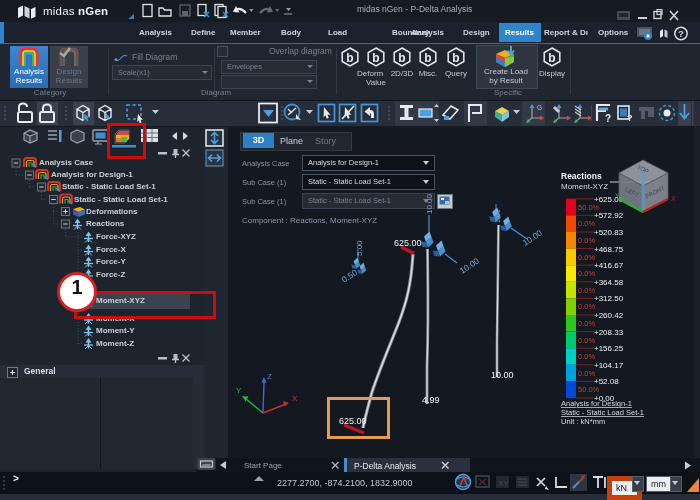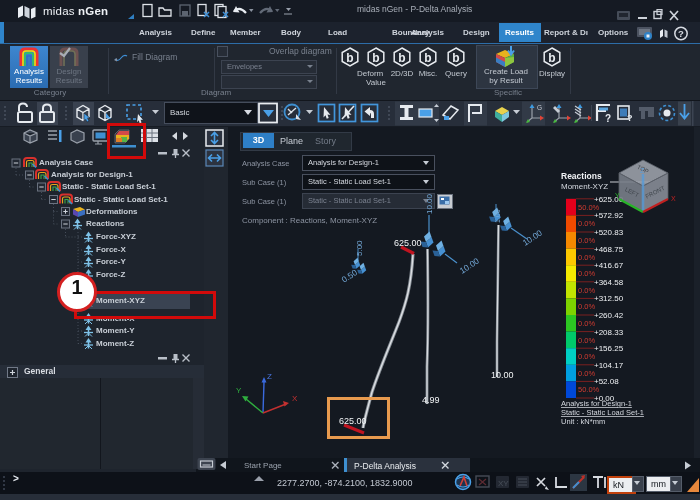--- a/index.html
+++ b/index.html
@@ -128,20 +128,24 @@
   </svg>
   <div class="t" style="left:50px;top:68px;width:38px;text-align:center;font-size:8px;color:#6d7582;line-height:8.5px;">Design<br>Results</div>
   <div class="t" style="left:10px;top:88px;width:80px;text-align:center;font-size:8px;color:#79818e;">Category</div>
   <div class="abs" style="left:108px;top:48px;width:1px;height:46px;background:#323945;"></div>
 
   <svg class="abs" style="left:114px;top:54px;" width="15" height="8" viewBox="0 0 15 8">
     <path d="M1 5 Q4 8 7 4 Q10 0 13 2" fill="none" stroke="#3f8fd6" stroke-width="1.2"></path>
     <path d="M0 6 l3 -2 l0 3.5 z" fill="#8a92a0"></path>
   </svg>
   <div class="t" style="left:132px;top:52px;font-size:8.5px;color:#79818e;">Fill Diagram</div>
+  <div class="combo dis" style="left:112px;top:65px;width:98px;height:13px;">
+      <span class="cv">Scale(x1)</span>
+      <span class="arr" style="border-top-color:#79818e;"></span>
+    </div>
   <div class="abs" style="left:214px;top:48px;width:1px;height:46px;background:#323945;"></div>
   <div class="abs" style="left:217px;top:46px;width:9px;height:9px;background:#262c36;border:1px solid #49515f;"></div>
   <div class="t" style="left:231px;top:46px;font-size:8.5px;color:#79818e;margin-left:38px;">Overlap diagram</div>
   <div class="combo dis" style="left:221px;top:60px;width:94px;height:12px;">
       <span class="cv" style="line-height:10px;">Envelopes</span>
       <span class="arr" style="border-top-color:#79818e;"></span>
     </div>
   <div class="combo dis" style="left:221px;top:75px;width:94px;height:12px;">
       <span class="arr" style="border-top-color:#79818e;"></span>
     </div>
@@ -178,26 +182,20 @@
     <path d="M12 13 L21 9 L21 17 L12 22 Z" fill="#58b345"></path>
     <path d="M3 12.5 L12 17 L12 22 L3 17 Z" fill="#3a7ec2"></path>
     <path d="M12 13 L21 12 L21 17 L12 22 Z" fill="#8ec63f"></path>
     <path d="M18 1 L18 8 M15 5.5 L18 9.5 L21 5.5" fill="none" stroke="#4aa0e8" stroke-width="2"></path>
   </svg>
   <div class="t" style="left:476px;top:68px;width:60px;text-align:center;font-size:8px;color:#c3c9d1;line-height:8.5px;">Create Load<br>by Result</div>
   <div class="t" style="left:478px;top:88px;width:60px;text-align:center;font-size:8px;color:#79818e;">Specific</div>
   <div class="t" style="left:538px;top:69px;width:28px;text-align:center;font-size:8px;color:#c3c9d1;">Display</div>
   <div class="abs" style="left:570px;top:48px;width:1px;height:46px;background:#323945;"></div>
 
-  <div class="combo" style="left:164px;top:102px;width:92px;height:20px;background:#0f131a;border-color:#454d5c;">
-    <span class="cv" style="top:4px;font-size:8px;">Basic</span>
-    <svg class="abs" style="right:4px;top:7px;" width="9" height="6">
-        <path d="M0 0 L8 0 L4 5 Z" fill="#d7dbe2"></path>
-      </svg>
-  </div>
   <svg class="abs" style="left:0;top:101px;" width="700" height="25" viewBox="0 0 700 25">
 
     <g fill="#4a5260">
         <circle cx="5" cy="6" r="1"></circle>
         <circle cx="5" cy="10" r="1"></circle>
         <circle cx="5" cy="14" r="1"></circle>
         <circle cx="5" cy="18" r="1"></circle>
       </g>
 
     <g transform="translate(17,2)">
@@ -684,21 +682,21 @@
     </g>
     <path d="M85 5 L93 13 M93 5 L85 13" stroke="#d6dae0" stroke-width="1.7"></path>
     <path d="M94 13 l3 4 l-4 -1 z" fill="#d6dae0"></path>
     <path d="M104 4 L104 14 L115 14" fill="none" stroke="#d6dae0" stroke-width="1.8"></path>
     <rect x="118" y="1" width="17" height="17" fill="#2c3642"></rect>
     <path d="M121 15 L132 4" stroke="#c03028" stroke-width="2"></path>
     <path d="M121 15 L127 9" stroke="#3e8fd0" stroke-width="2"></path>
     <path d="M133 2 l-4 1 l3 3 z" fill="#c03028"></path>
     <path d="M141 4 h10 M146 4 v11 M153 4 v11" stroke="#d6dae0" stroke-width="1.8"></path>
   </svg>
-  <div class="abs" style="left:607px;top:476px;width:25px;height:14px;background:#eceef1;border:2px solid #c2410c;color:#15191f;font-size:9px;line-height:14px;"><span style="margin-left:4px;">kN</span></div>
+  <div class="abs" style="left:607px;top:476px;width:25px;height:14px;background:#eceef1;border:5px solid #c2410c;color:#15191f;font-size:9px;line-height:14px;"><span style="margin-left:4px;">kN</span></div>
   <div class="abs" style="left:632px;top:476px;width:10px;height:14px;background:#39404c;border:1px solid #555d6a;"></div>
   <svg class="abs" style="left:634px;top:481px;" width="7" height="5">
       <path d="M0 0 L6 0 L3 4 Z" fill="#c6ccd4"></path>
     </svg>
   <div class="abs" style="left:646px;top:476px;width:24px;height:14px;background:#eceef1;border:1px solid #555d6a;color:#15191f;font-size:9px;line-height:14px;"><span style="margin-left:4px;">mm</span></div>
   <div class="abs" style="left:670px;top:476px;width:10px;height:14px;background:#39404c;border:1px solid #555d6a;"></div>
   <svg class="abs" style="left:672px;top:481px;" width="7" height="5">
       <path d="M0 0 L6 0 L3 4 Z" fill="#c6ccd4"></path>
     </svg>
   <svg class="abs" style="left:686px;top:477px;" width="14" height="17">

